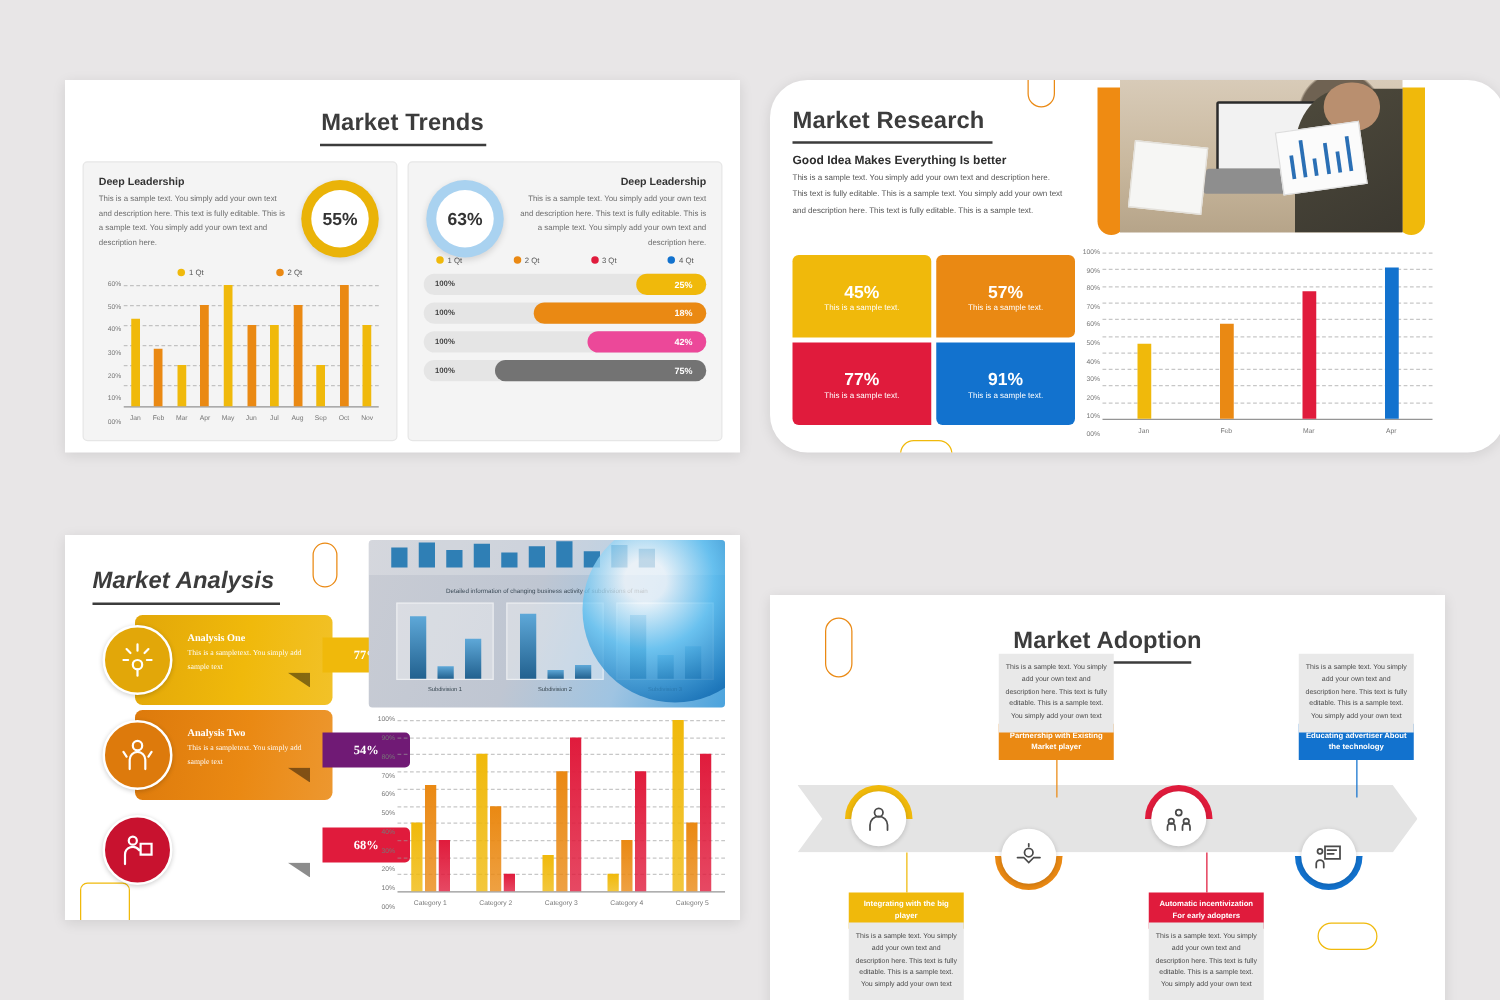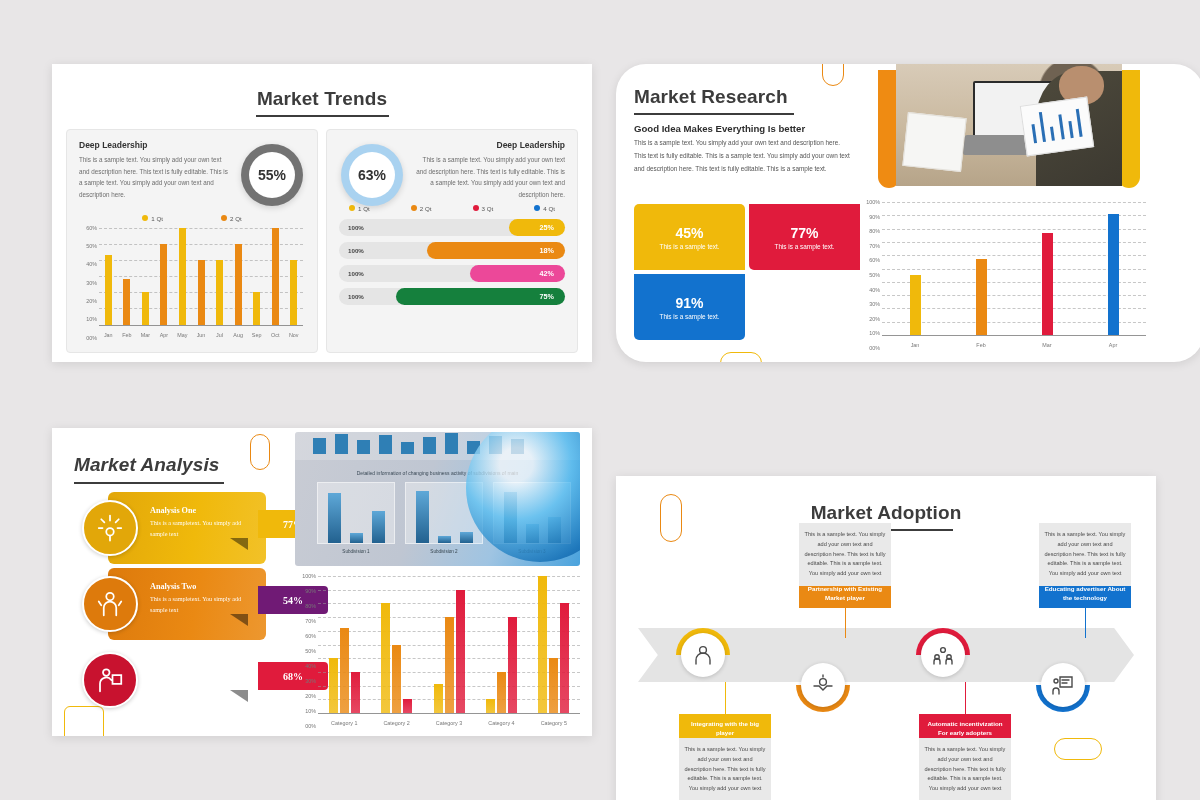--- a/index.html
+++ b/index.html
@@ -46,21 +46,21 @@
   .gauge {
     position: absolute; width: 62px; height: 62px; border-radius: 50%;
     display: flex; align-items: center; justify-content: center;
     box-shadow: 0 2px 6px rgba(0,0,0,.14);
   }
   .gauge .inner {
     width: 46px; height: 46px; border-radius: 50%; background: #fff;
     display: flex; align-items: center; justify-content: center;
     font-size: 14px; font-weight: bold; color: #333;
   }
-  .gauge.g1 { right: 14px; top: 14px; background: #737373; }
+  .gauge.g1 { right: 14px; top: 14px; background: #eab308; }
   .gauge.g2 { left: 14px;  top: 14px; background: #a9d2f0; }
 
   .legend { display: flex; font-size: 6.2px; color: #555; }
   .legend .li { display: flex; align-items: center; gap: 3px; }
   .dot { width: 6px; height: 6px; border-radius: 50%; display: inline-block; }
 
   .s1-legend { justify-content: center; gap: 58px; margin: 14px 0 6px; }
   .s2-legend { justify-content: space-between; padding: 0 10px; margin: 4px 0 7px; }
 
   
@@ -385,21 +385,21 @@
      </div>
    </div>
             <div class="prow">
      <span class="base-lbl">100%</span>
      <div class="pfill" style="width:42%;background:#ec4899">
        <span>42%</span>
      </div>
    </div>
             <div class="prow">
      <span class="base-lbl">100%</span>
-     <div class="pfill" style="width:75%;background:#15803d">
+     <div class="pfill" style="width:75%;background:#737373">
        <span>75%</span>
      </div>
    </div>
           </div>
       </div>
     </div>
   </div>
 
   <div class="slide" id="slide-market-research">
     <div class="deco" style="left:206px;top:-14px;width:22px;height:36px;border-color:#ea8913;"></div>
@@ -408,20 +408,24 @@
     <div class="s2-left">
       <div class="slide-title">Market Research</div>
       <div class="title-rule"></div>
       <div class="s2-sub">Good Idea Makes  Everything Is better</div>
       <div class="s2-body">This is a sample text. You simply add your own text and description here. This text is fully editable. This is a sample text. You simply add your own text and description here. This text is fully editable.  This is a sample text.</div>
     </div>
 
     <div class="stat-grid" id="stat-grid">
         <div class="stat tl" style="background:#f0b90b">
      <div class="v">45%</div>
+     <div class="t">This is a sample text.</div>
+   </div>
+        <div class="stat tr" style="background:#ea8913">
+     <div class="v">57%</div>
      <div class="t">This is a sample text.</div>
    </div>
         <div class="stat bl" style="background:#e01b3c">
      <div class="v">77%</div>
      <div class="t">This is a sample text.</div>
    </div>
         <div class="stat br" style="background:#1272ce">
      <div class="v">91%</div>
      <div class="t">This is a sample text.</div>
    </div>

